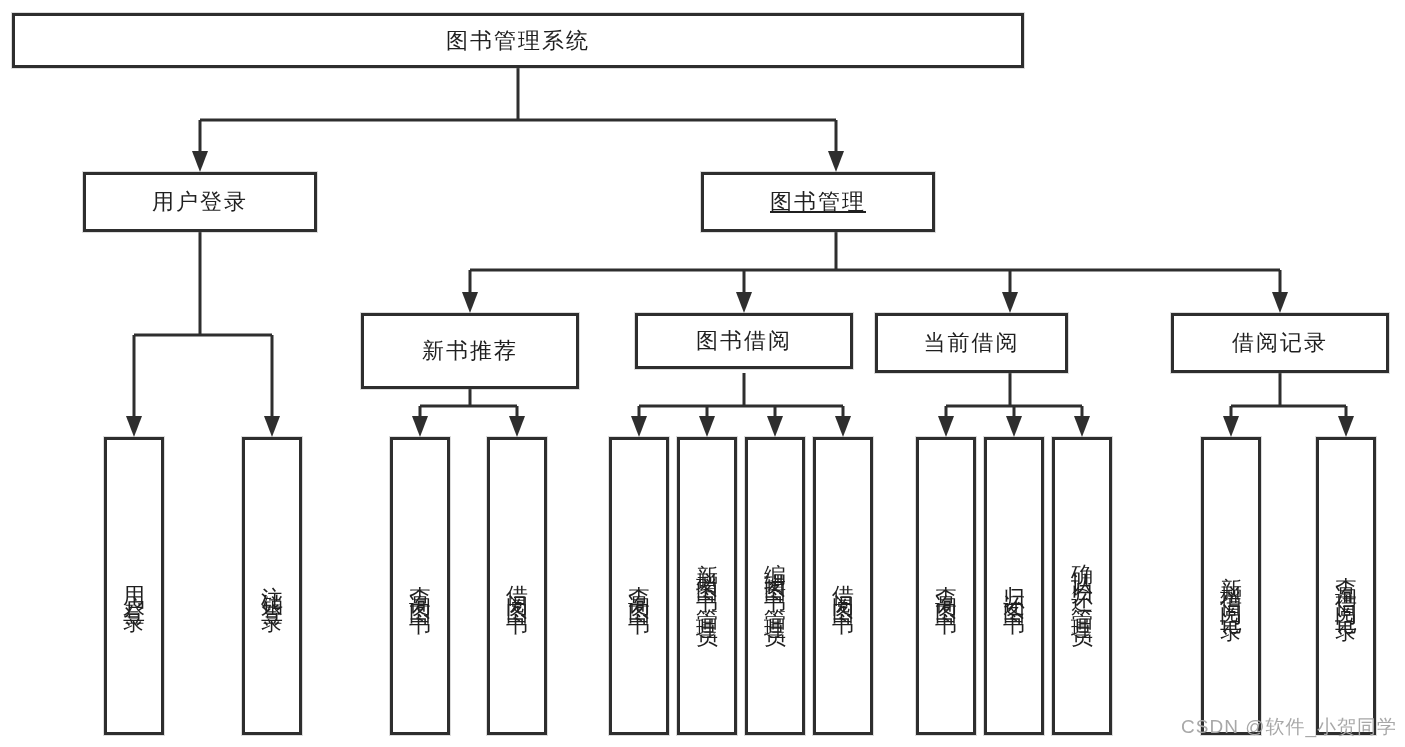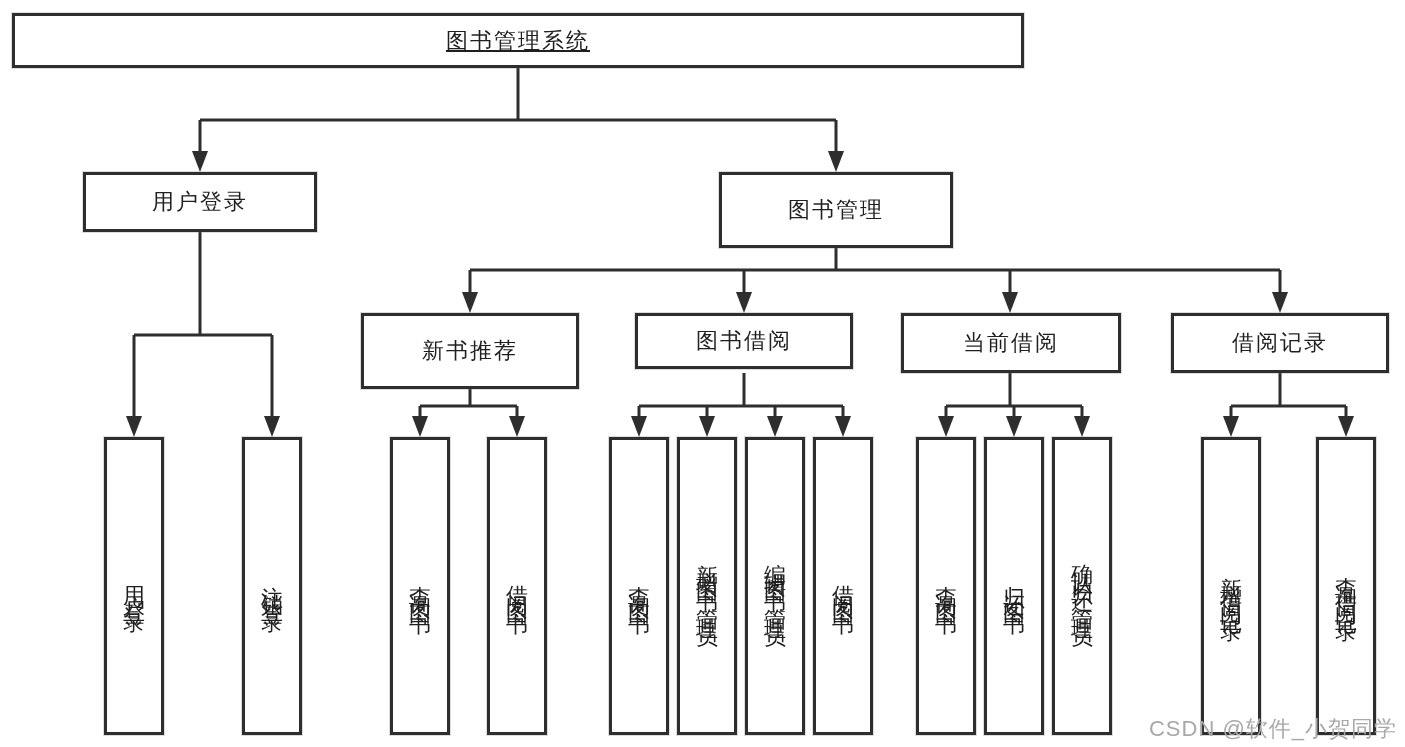--- a/index.html
+++ b/index.html
@@ -23,44 +23,44 @@
     border:3px solid var(--line);
     display:flex;align-items:center;justify-content:center;
     z-index:2;
     box-shadow:0 0 0 1px rgba(120,120,120,.25);
   }
   .node span{
     font-size:22px;
     letter-spacing:2px;
     white-space:nowrap;
   }
-  .node.root{left:12px;top:13px;width:1012px;height:55px;text-decoration:underline;}
+  .node.root{left:12px;top:13px;width:1012px;height:55px;}
   .node.l2a{left:83px;top:172px;width:234px;height:60px;}
-  .node.l2b{left:719px;top:172px;width:234px;height:76px;}
+  .node.l2b{left:701px;top:172px;width:234px;height:60px;text-decoration:underline;}
   .node.l3a{left:361px;top:313px;width:218px;height:76px;}
   .node.l3b{left:635px;top:313px;width:218px;height:56px;}
-  .node.l3c{left:901px;top:313px;width:220px;height:60px;}
+  .node.l3c{left:875px;top:313px;width:193px;height:60px;}
   .node.l3d{left:1171px;top:313px;width:218px;height:60px;}
   .leaf{top:437px;width:60px;height:298px;}
   .leaf span{
     writing-mode:vertical-rl;
     font-size:22px;
     line-height:1;
     letter-spacing:9px;
     white-space:nowrap;
   }
   .leaf.a1{left:104px;} .leaf.a2{left:242px;}
   .leaf.b1{left:390px;} .leaf.b2{left:487px;}
   .leaf.c1{left:609px;} .leaf.c2{left:677px;} .leaf.c3{left:745px;} .leaf.c4{left:813px;}
   .leaf.d1{left:916px;} .leaf.d2{left:984px;} .leaf.d3{left:1052px;}
   .leaf.e1{left:1201px;} .leaf.e2{left:1316px;}
   .watermark{
     position:absolute;
     right:8px;top:714px;
-    font-size:22px;
+    font-size:19px;
     letter-spacing:1px;
     color:#a8a8a8;
     z-index:3;
     white-space:nowrap;
   }
 </style>
 </head>
 <body>
 
 <div class="stage">

